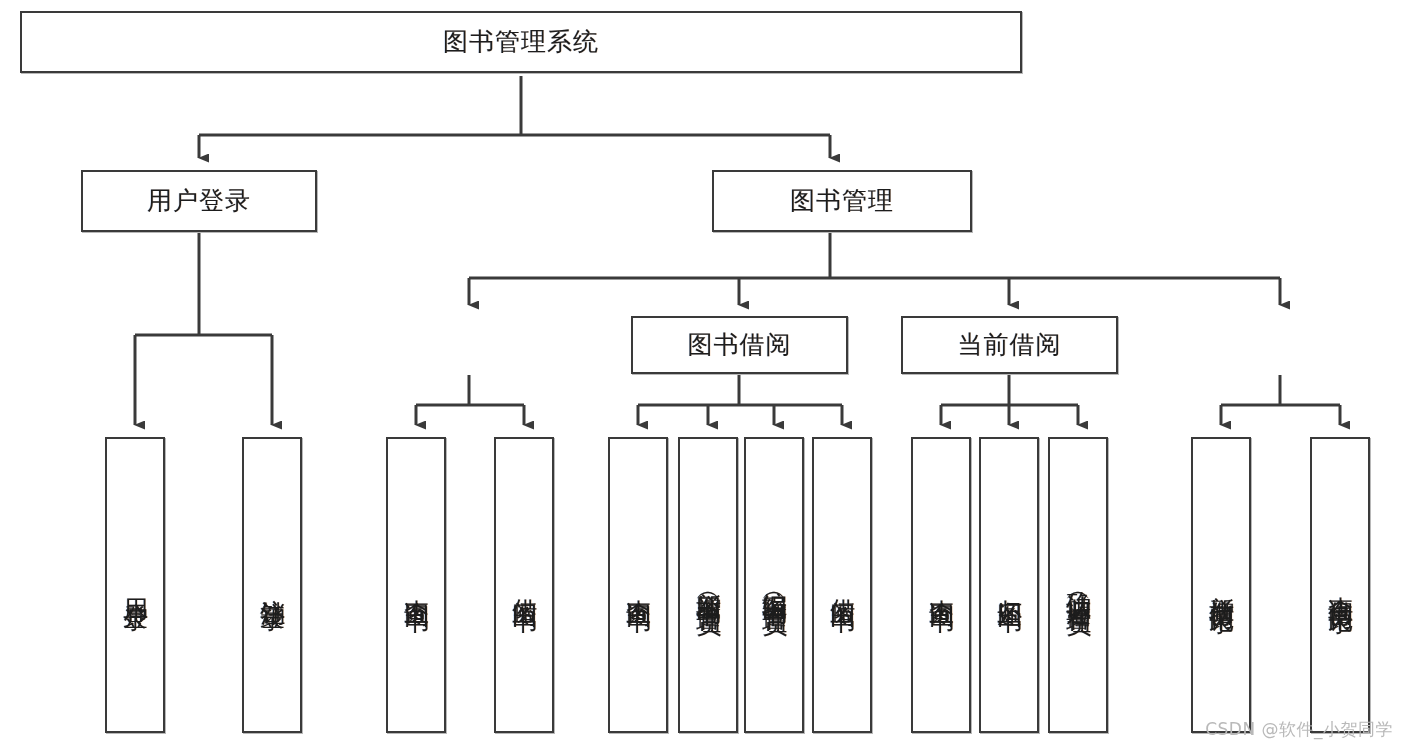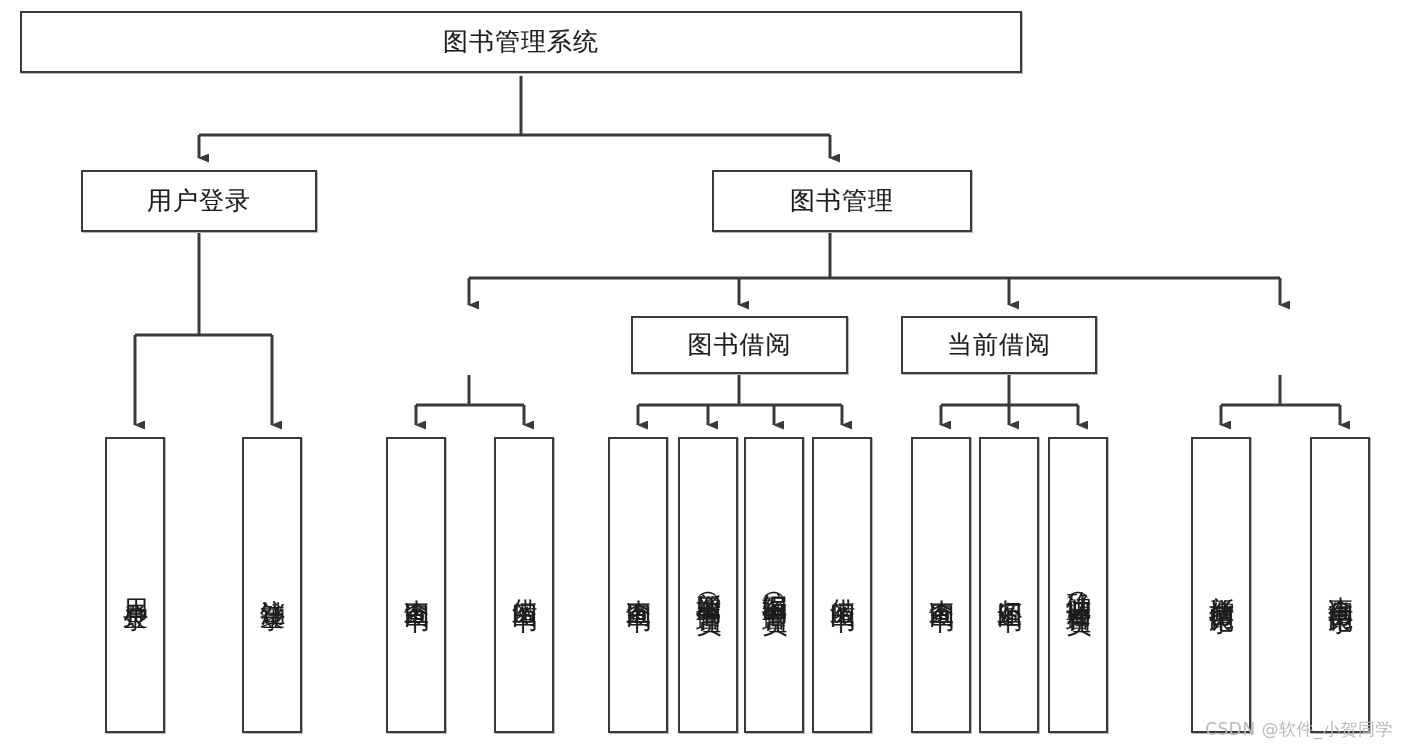--- a/index.html
+++ b/index.html
@@ -130,21 +130,21 @@
   <div class="node" style="left:81px; top:170px; width:236px; height:62px;">
     <span class="label">用户登录</span>
   </div>
   <div class="node" style="left:712px; top:170px; width:260px; height:62px;">
     <span class="label">图书管理</span>
   </div>
 
   <div class="node" style="left:631px; top:316px; width:217px; height:58px;">
     <span class="label">图书借阅</span>
   </div>
-  <div class="node" style="left:901px; top:316px; width:196px; height:58px;">
+  <div class="node" style="left:901px; top:316px; width:217px; height:58px;">
     <span class="label">当前借阅</span>
   </div>
 
   <div class="node vertical" style="left:105px; top:437px; width:60px; height:296px;">
     <span class="label">用户登录</span>
   </div>
   <div class="node vertical" style="left:242px; top:437px; width:60px; height:296px;">
     <span class="label">注销登录</span>
   </div>
 

